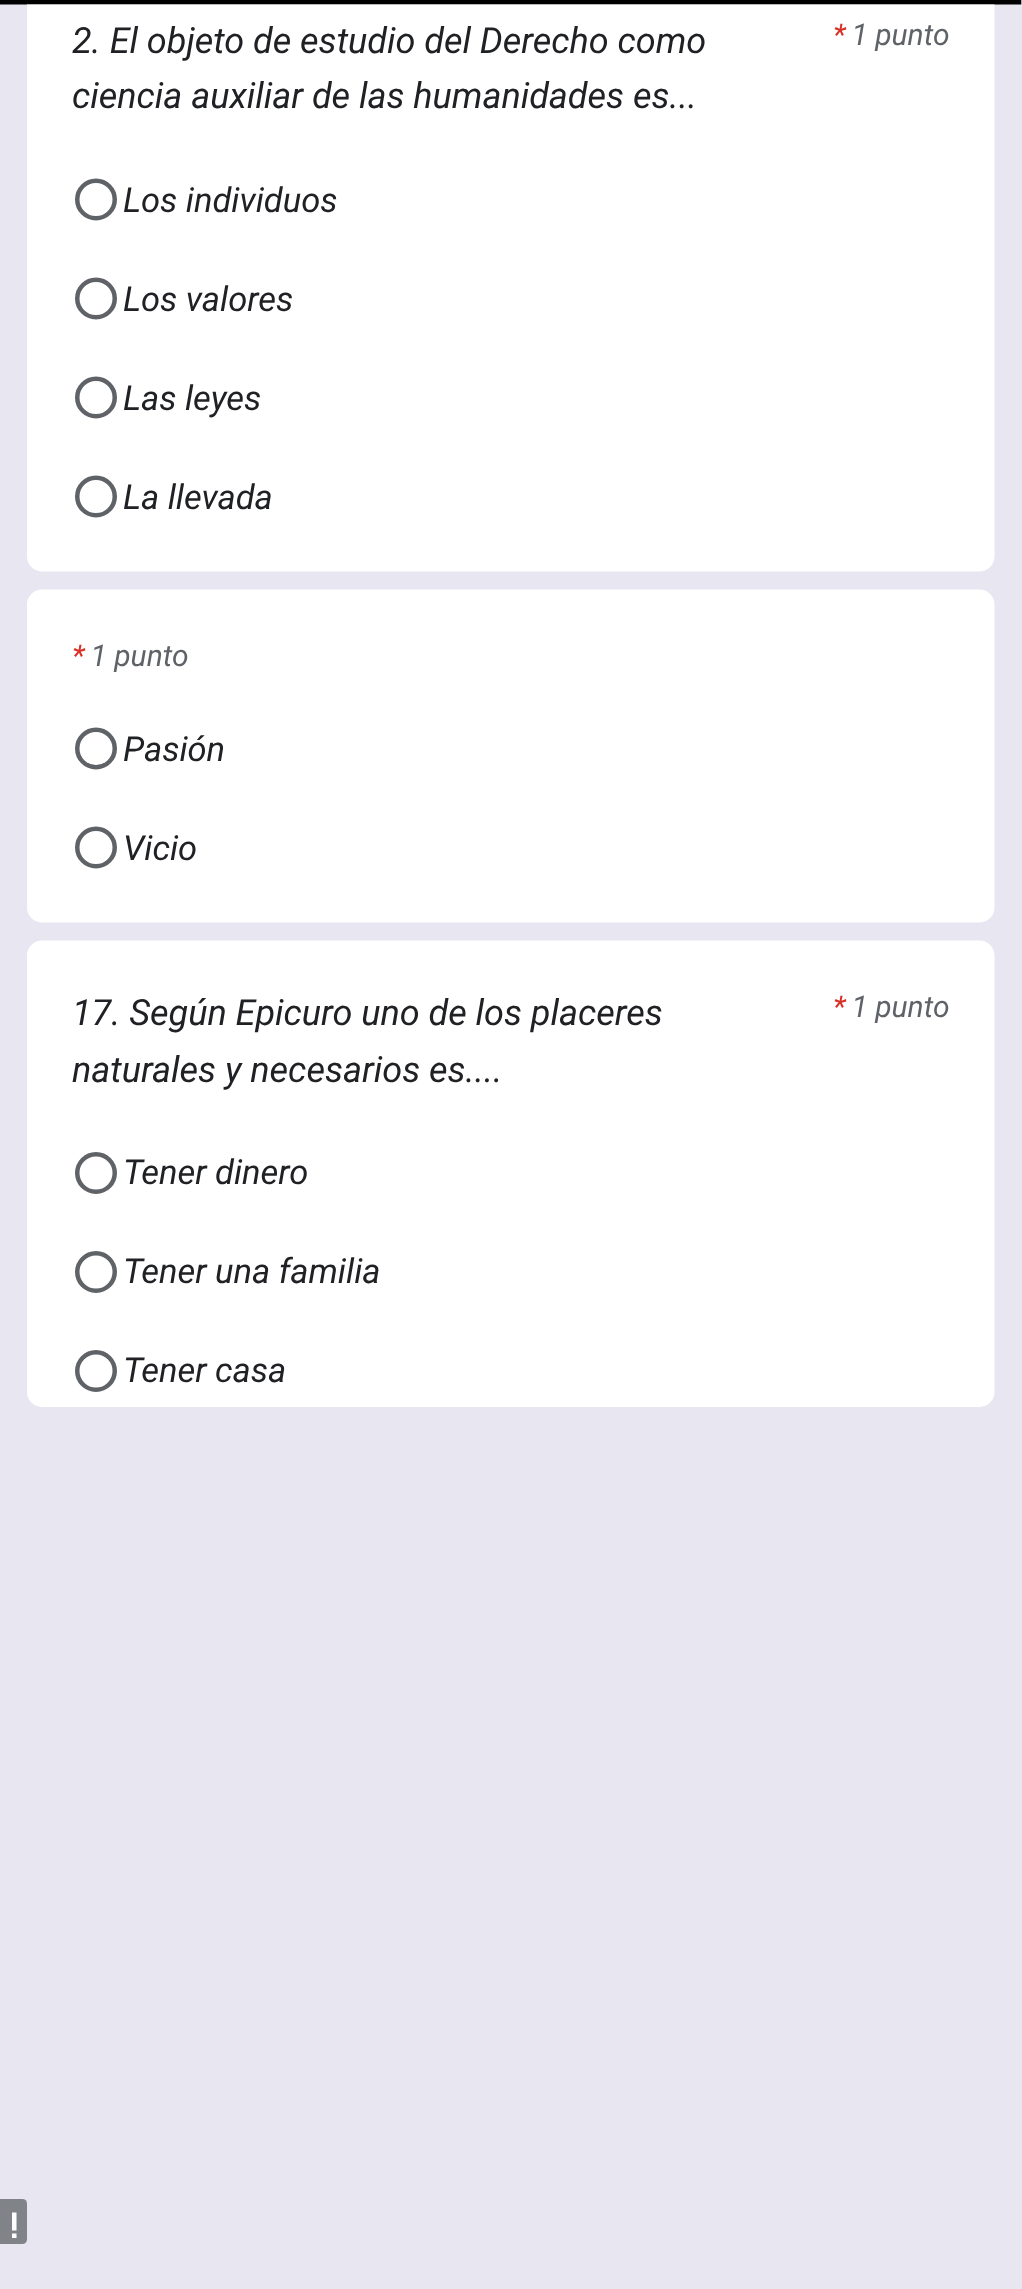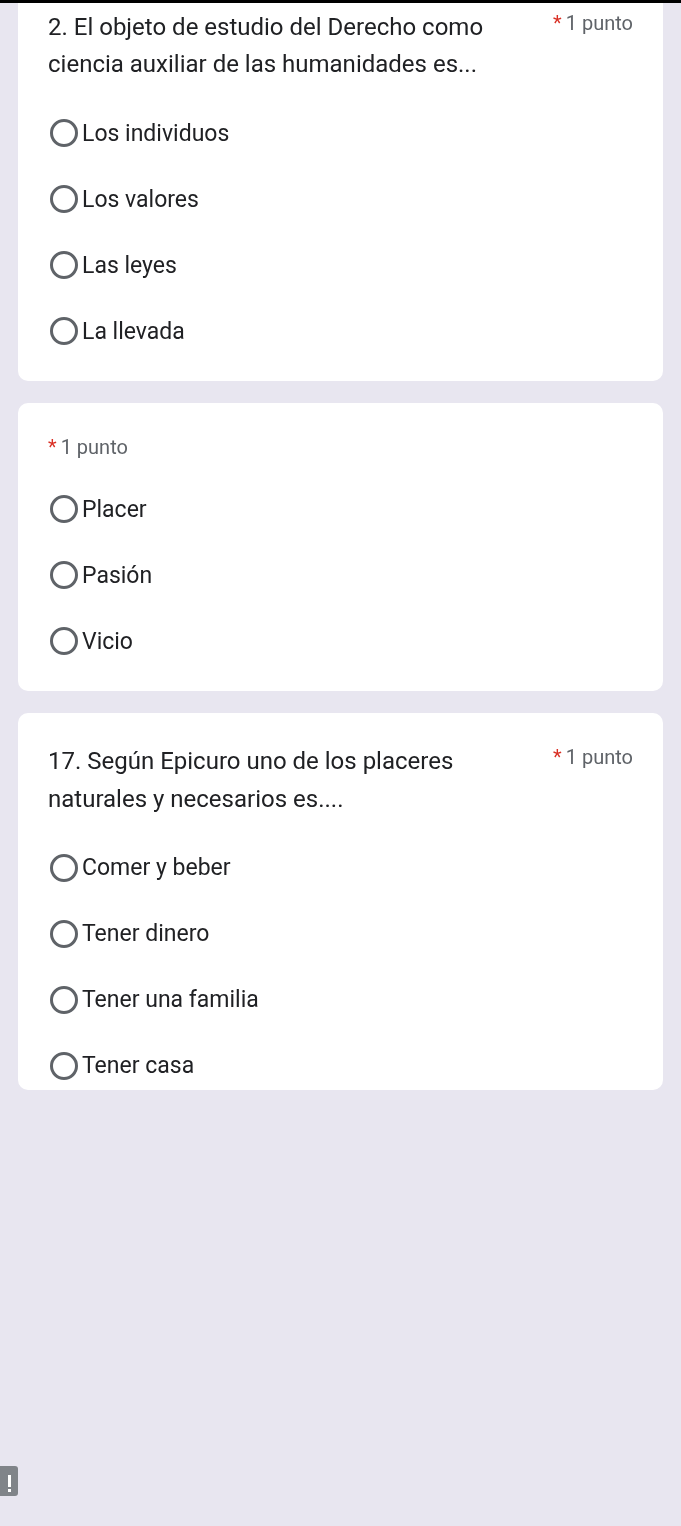--- a/index.html
+++ b/index.html
@@ -10,22 +10,23 @@
     color: #202124;
   }
   .top-bar {
     height: 3px;
     background: #000;
     width: 100%;
   }
   .card {
     background: #fff;
     border-radius: 10px;
-    margin: 0 18px 22px 18px;
+    margin: 0 18px 12px 18px;
     padding: 30px 30px 36px 30px;
+    font-style: italic;
   }
   .card.first {
     border-top-left-radius: 0;
     border-top-right-radius: 0;
     margin-top: 0;
     padding-top: 6px;
   }
   .q-header {
     display: flex;
     align-items: flex-start;
@@ -131,43 +132,35 @@
   </div>
 </div>
 
 <div class="card">
   <div class="q-header">
     <div class="points"><span class="req">*</span><span>1 punto</span></div>
   </div>
   <div class="options">
     <div class="option">
       <div class="radio"></div>
-      <div class="opt-label">Placer</div>
-    </div>
-    <div class="option">
-      <div class="radio"></div>
       <div class="opt-label">Pasión</div>
     </div>
     <div class="option">
       <div class="radio"></div>
       <div class="opt-label">Vicio</div>
     </div>
   </div>
 </div>
 
 <div class="card" style="margin-bottom:0; padding-bottom:10px;">
   <div class="q-header">
     <div class="q-title">17. Según Epicuro uno de los placeres naturales y necesarios es....</div>
     <div class="points"><span class="req">*</span><span>1 punto</span></div>
   </div>
   <div class="options">
-    <div class="option">
-      <div class="radio"></div>
-      <div class="opt-label">Comer y beber</div>
-    </div>
     <div class="option">
       <div class="radio"></div>
       <div class="opt-label">Tener dinero</div>
     </div>
     <div class="option">
       <div class="radio"></div>
       <div class="opt-label">Tener una familia</div>
     </div>
     <div class="option">
       <div class="radio"></div>

